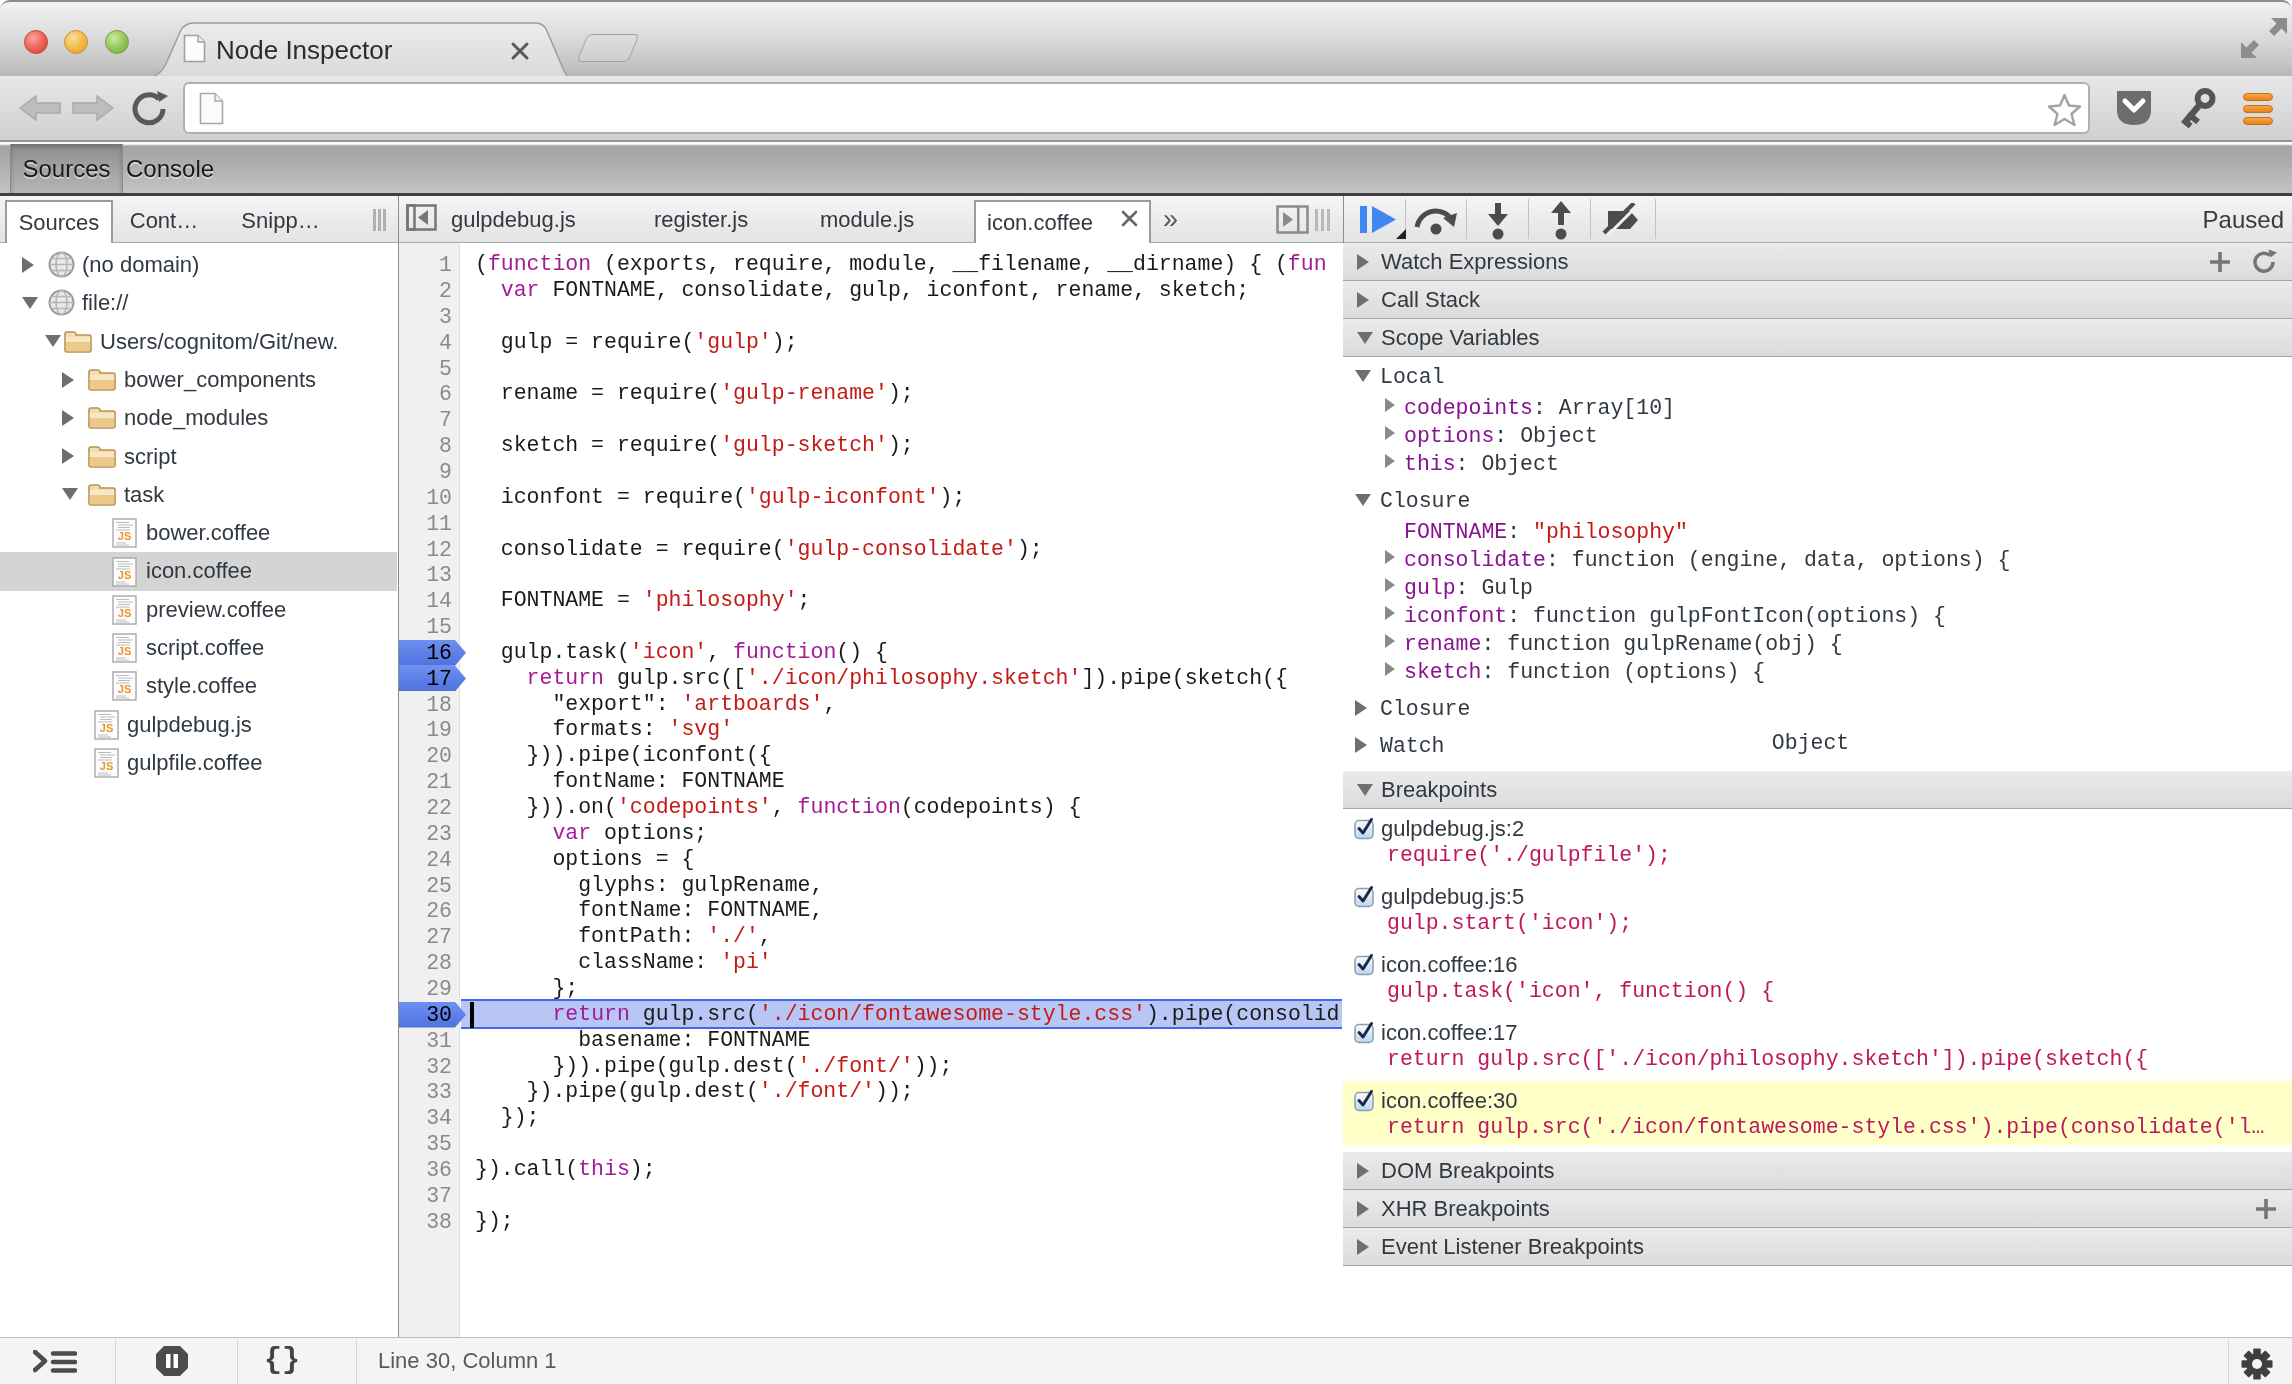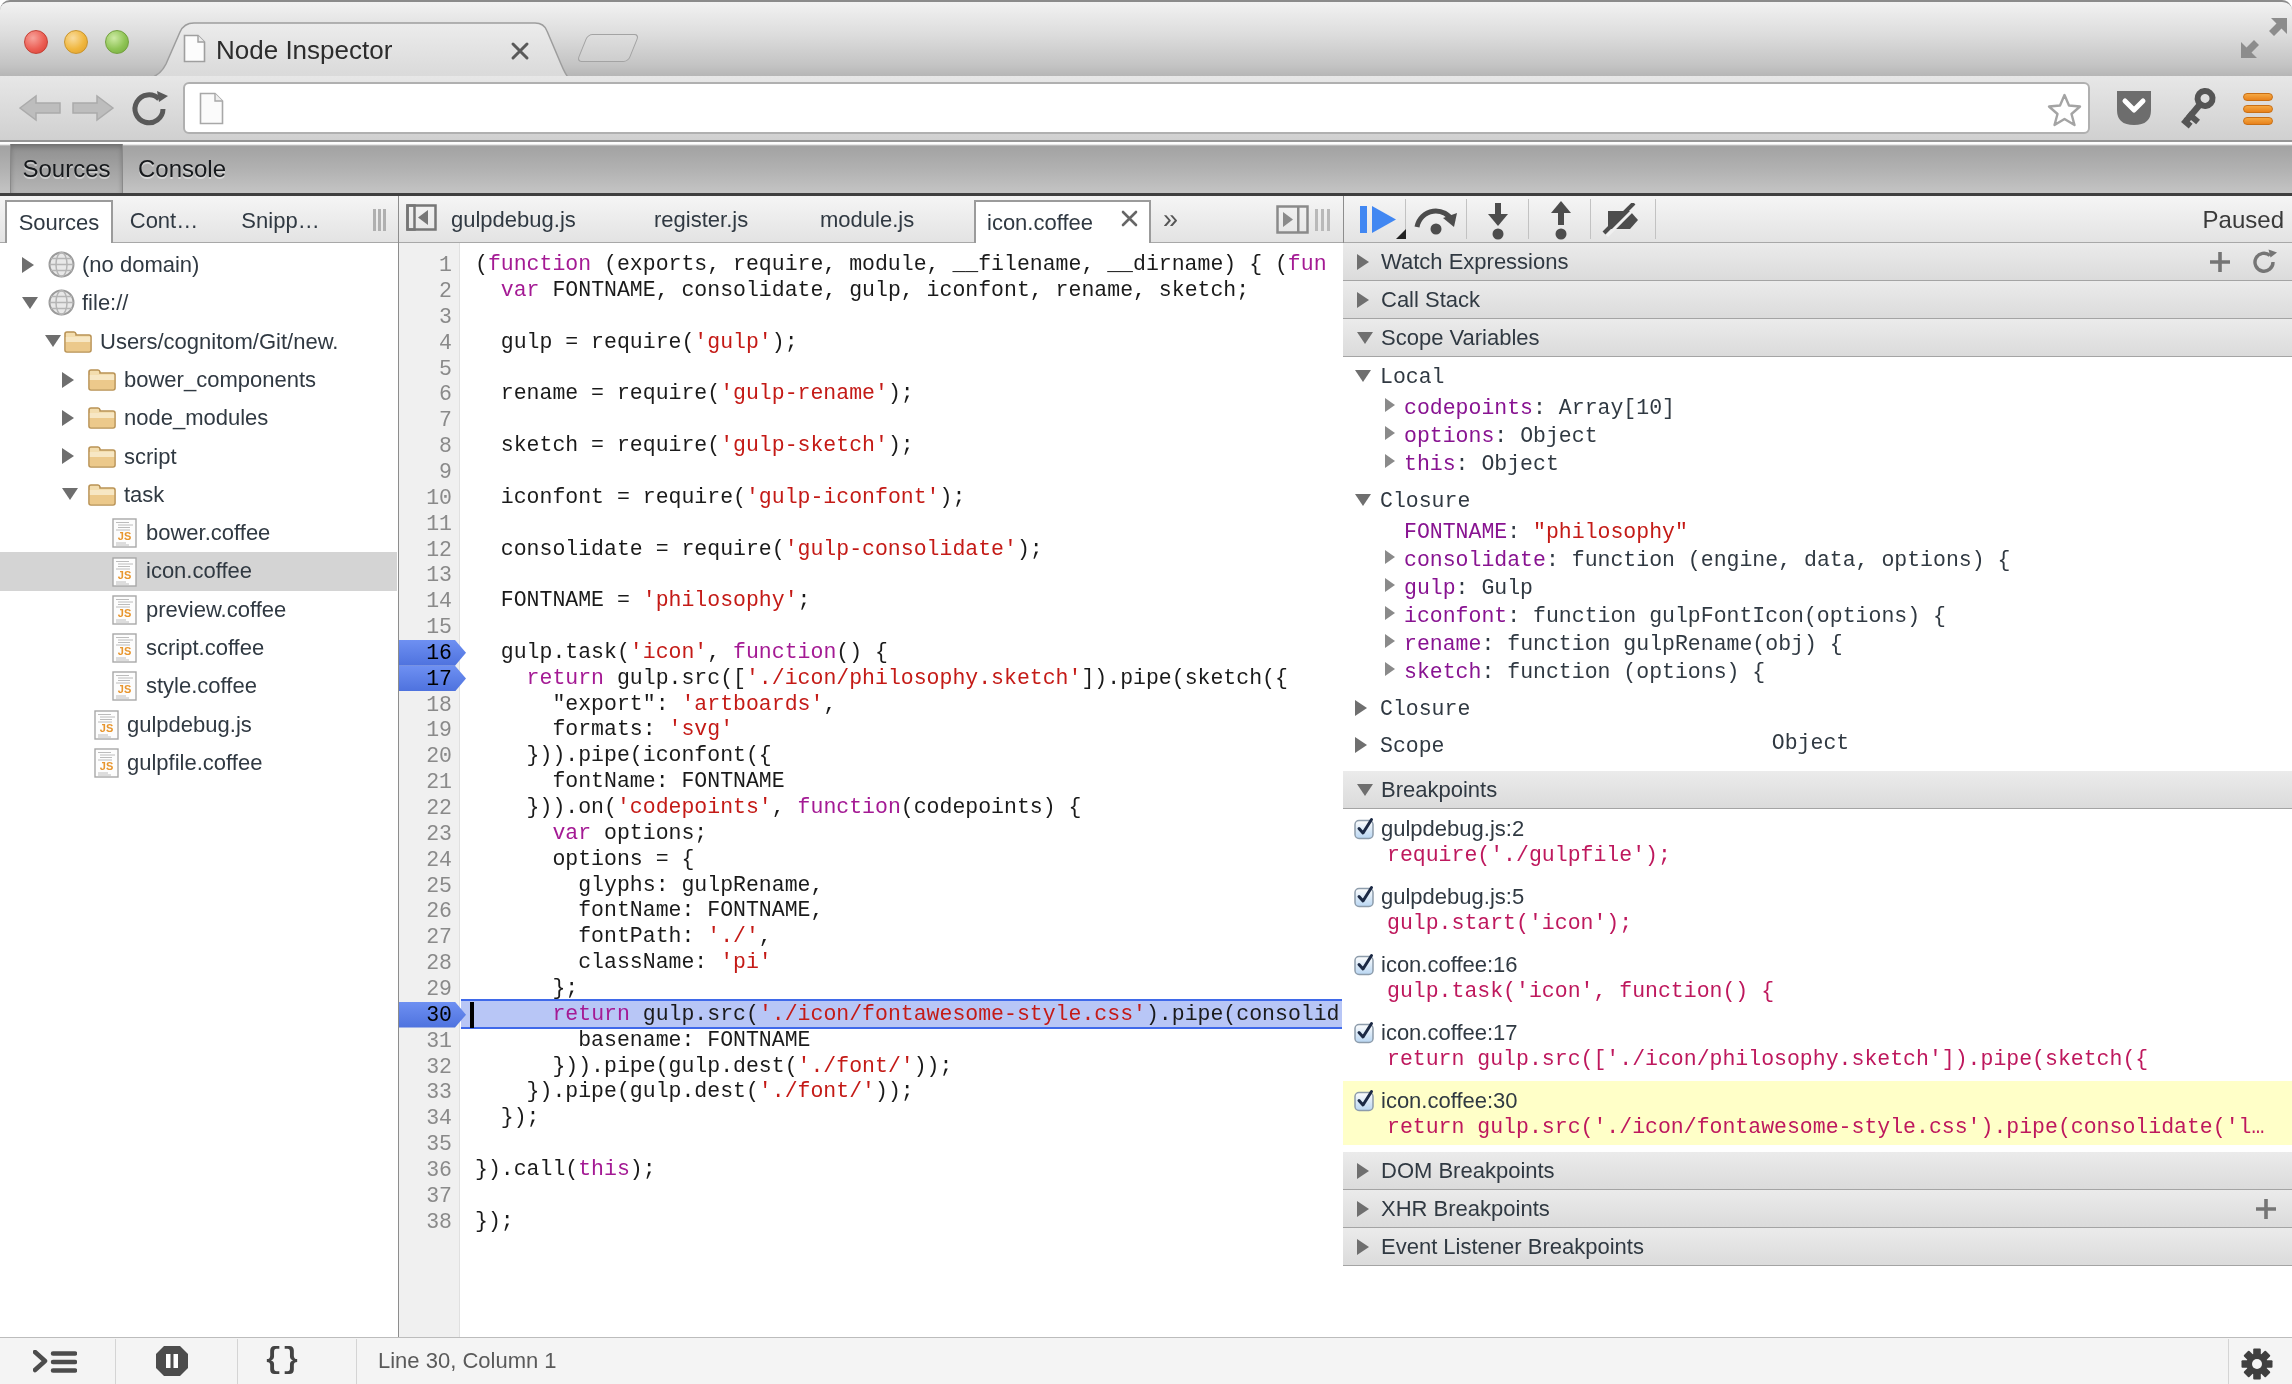--- a/index.html
+++ b/index.html
@@ -14,21 +14,21 @@
  border:2px solid #b0b0b0;border-radius:6px}
 #urltext{position:absolute;left:55px;top:0;height:48px;line-height:48px;font-size:32px;color:#1c1c1c;white-space:pre}
 #urltext span{color:#767676}
 #dtbar1{position:absolute;left:0;top:142px;width:100%;height:54px;
  background:linear-gradient(180deg,#fdfdfd 0,#fdfdfd 2px,#a2a2a2 4px,#b2b2b2 55%,#c4c4c4 100%);
  border-bottom:3px solid #3f3f3f}
 #srctab{position:absolute;left:10px;top:2px;width:113px;height:49px;
  background:linear-gradient(180deg,#8e8e8e,#a6a6a6 60%,#b5b5b5);border-left:1px solid #8a8a8a;border-right:1px solid #8a8a8a;
  box-shadow:inset 0 3px 5px rgba(0,0,0,.22);color:#16191c;font-size:24px;text-align:center;line-height:49px;
  text-shadow:0 2px 0 rgba(255,255,255,.45)}
-#contab{position:absolute;left:126px;top:2px;width:112px;height:49px;color:#16191c;font-size:24px;text-align:center;line-height:49px;
+#contab{position:absolute;left:126px;top:2px;width:112px;height:49px;color:#16191c;font-size:24px;text-align:left;line-height:49px;
  text-shadow:0 2px 0 rgba(255,255,255,.45)}
 #dtbar2{position:absolute;left:0;top:196px;width:100%;height:47px;
  background:linear-gradient(180deg,#f5f5f5,#e3e3e3);border-bottom:1px solid #a8a8a8}
 .ptab{position:absolute;top:4px;height:42px;line-height:42px;font-size:22px;color:#303942;text-align:center}
 .wtab{background:#fff;border:2px solid #9b9b9b;border-bottom:none;height:43px}
 .etabtxt{position:absolute;top:0;height:47px;line-height:47px;font-size:22px;color:#303942}
 .vline{position:absolute;width:1px;background:#8d8d8d}
 .bdiv{position:absolute;top:3px;height:40px;width:1px;background:#c2c2c2}
 #gutter{position:absolute;left:399px;top:243px;width:61px;height:1094px;background:#f0f0f0;border-right:1px solid #e0e0e0}
 .treelabel{position:absolute;font-size:22px;color:#303942;white-space:pre}
@@ -408,21 +408,21 @@
 <div class="scopeitem" style="top:331px;left:61px"><span class="pn">gulp</span>: Gulp</div>
 <div style="position:absolute;left:42px;top:363px;width:0;height:0;border-left:10px solid #8a8a8a;border-top:7px solid transparent;border-bottom:7px solid transparent"></div>
 <div class="scopeitem" style="top:359px;left:61px"><span class="pn">iconfont</span>: function gulpFontIcon(options) {</div>
 <div style="position:absolute;left:42px;top:391px;width:0;height:0;border-left:10px solid #8a8a8a;border-top:7px solid transparent;border-bottom:7px solid transparent"></div>
 <div class="scopeitem" style="top:387px;left:61px"><span class="pn">rename</span>: function gulpRename(obj) {</div>
 <div style="position:absolute;left:42px;top:419px;width:0;height:0;border-left:10px solid #8a8a8a;border-top:7px solid transparent;border-bottom:7px solid transparent"></div>
 <div class="scopeitem" style="top:415px;left:61px"><span class="pn">sketch</span>: function (options) {</div>
 <div style="position:absolute;left:12px;top:457px;width:0;height:0;border-left:12px solid #6f6f6f;border-top:8px solid transparent;border-bottom:8px solid transparent"></div>
 <div class="scopetitle" style="top:449px">Closure</div>
 <div style="position:absolute;left:12px;top:494px;width:0;height:0;border-left:12px solid #6f6f6f;border-top:8px solid transparent;border-bottom:8px solid transparent"></div>
-<div class="scopetitle" style="top:486px">Scope</div>
+<div class="scopetitle" style="top:486px">Watch</div>
 <div class="scopeitem" style="top:486px;left:0;width:935px;text-align:center">Object</div>
 <div class="shdr" style="top:528px">
         <span style="position:absolute;left:38px;top:0;line-height:37px">Breakpoints</span>
       </div><div style="position:absolute;left:14px;top:541px;width:0;height:0;border-top:12px solid #6f6f6f;border-left:8px solid transparent;border-right:8px solid transparent"></div>
 <svg style="position:absolute;left:11px;top:574px" width="23" height="23" viewBox="0 0 23 23">
         <rect x="1" y="3.5" width="18" height="18" rx="4" fill="url(#cbg)" stroke="#8d9cab" stroke-width="1.5"></rect>
         <path d="M5 11.5 L9 16 L17.5 2.5" fill="none" stroke="#1c2a45" stroke-width="3" stroke-linecap="round" stroke-linejoin="round"></path>
       </svg>
 <div class="bplabel" style="top:572px">gulpdebug.js:2</div>
 <div class="bpsnip" style="top:599px">require('./gulpfile');</div>

